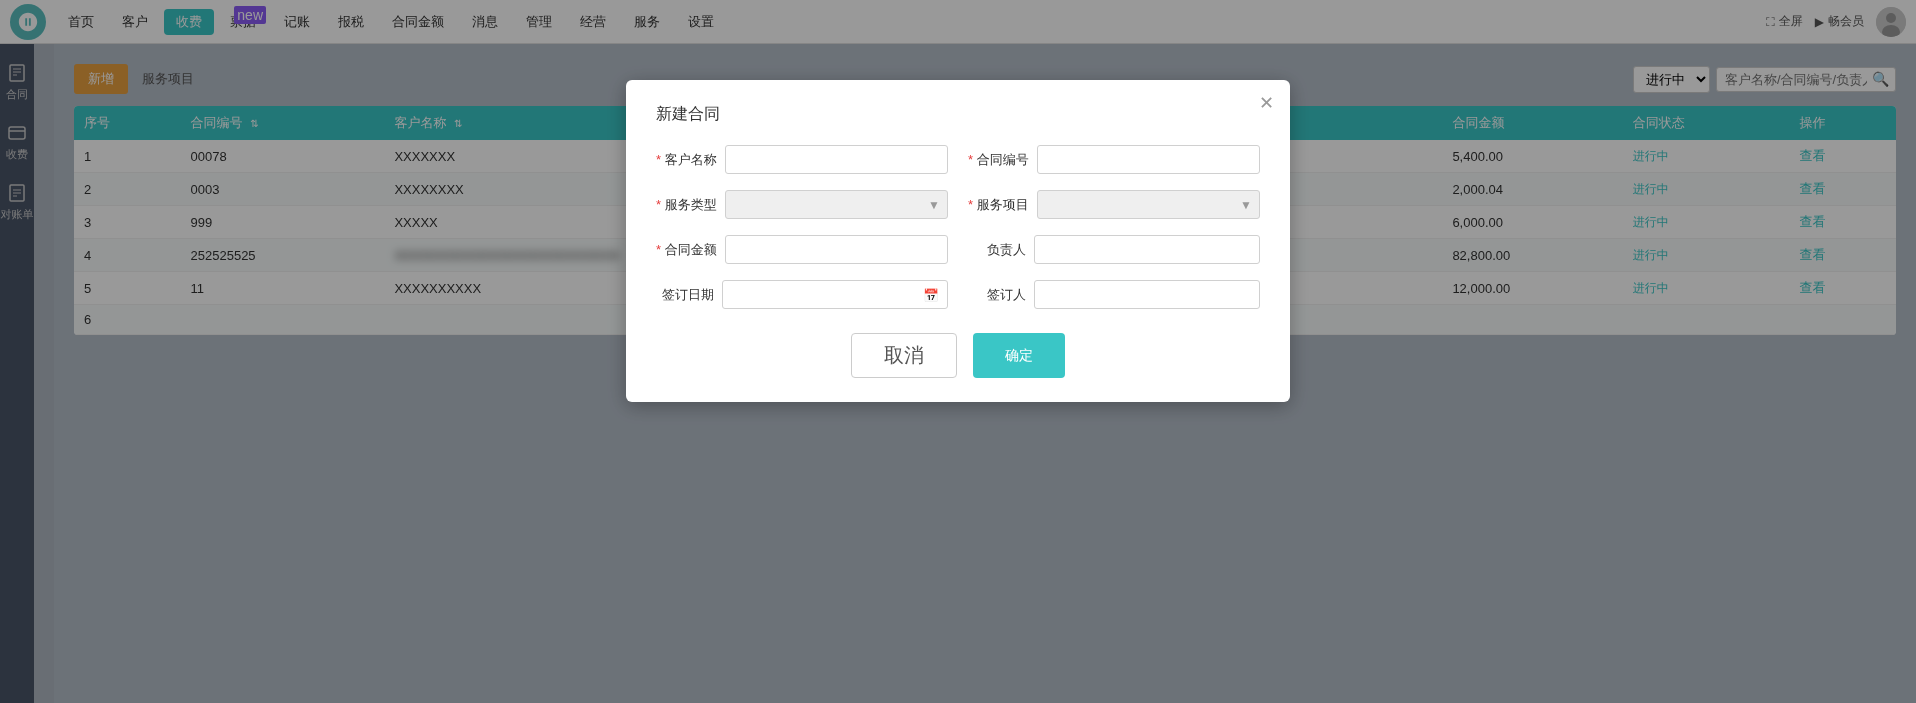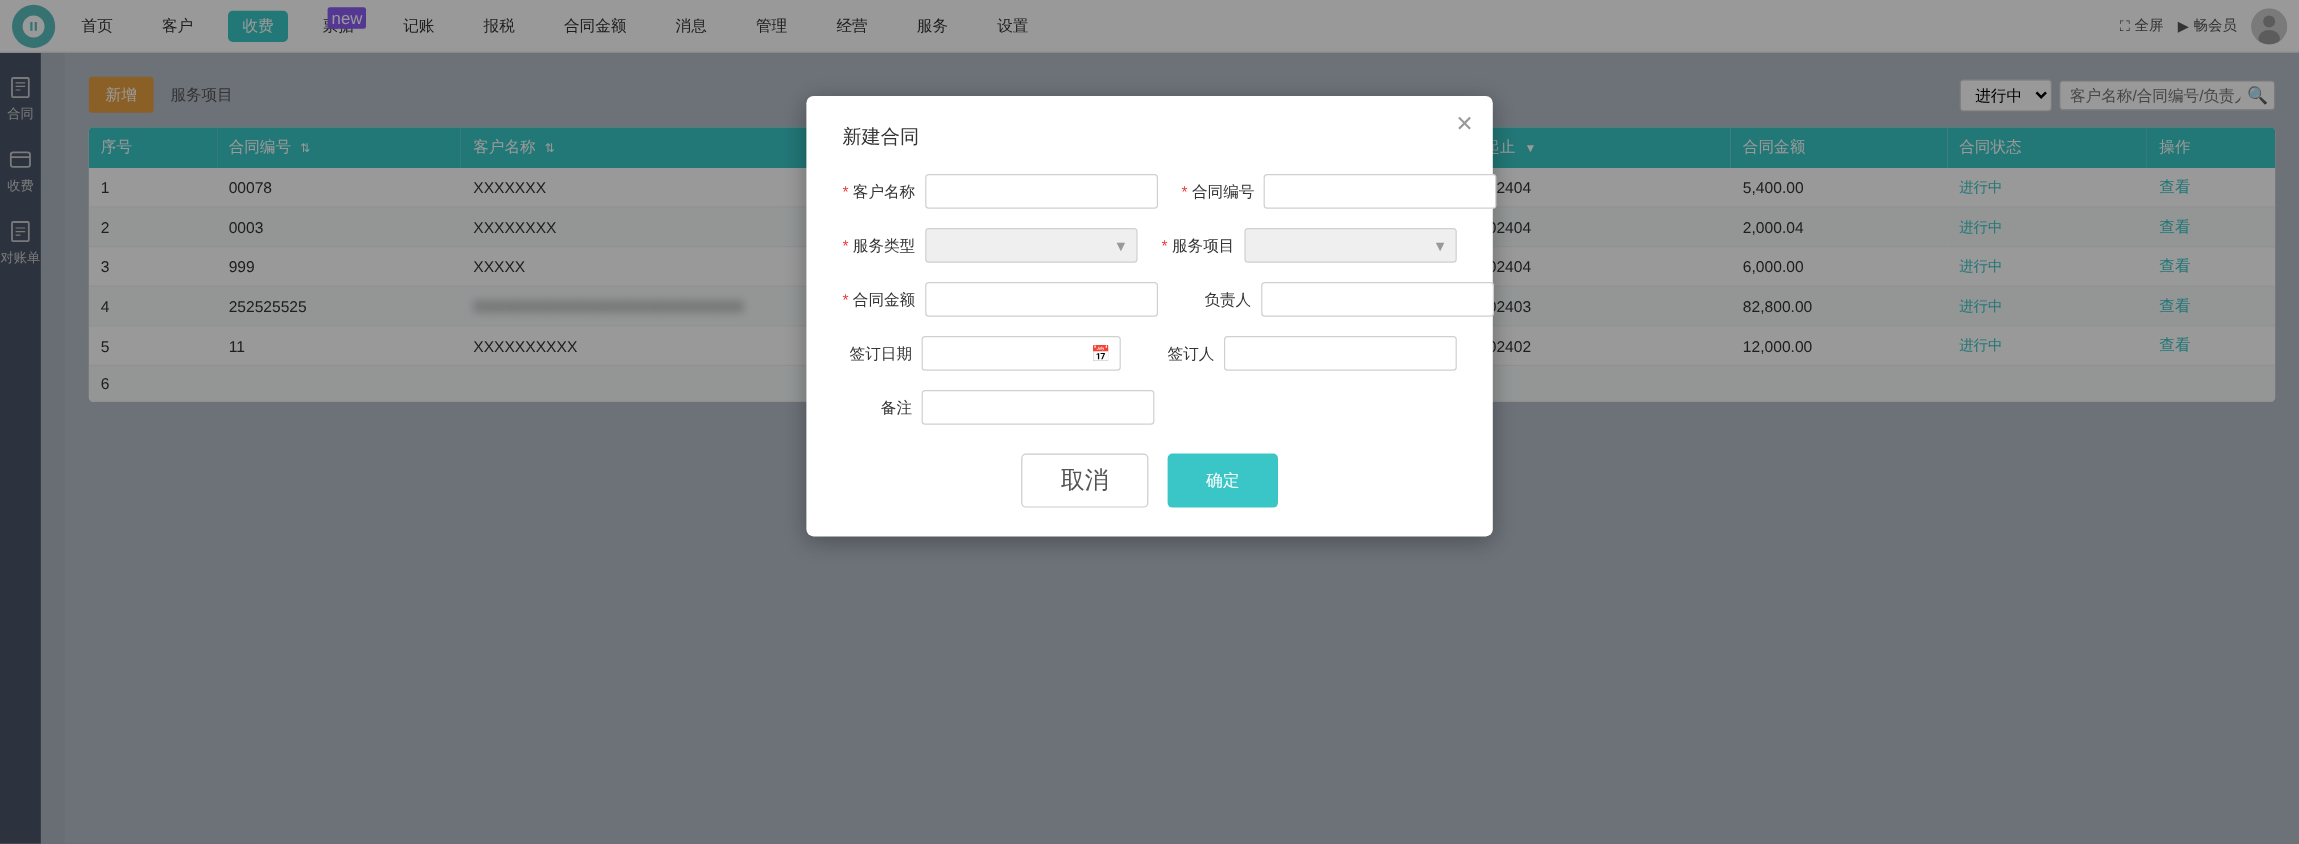--- a/index.html
+++ b/index.html
@@ -18,21 +18,21 @@
       z-index: 100;
     }
     .top-nav .logo {
       width: 36px; height: 36px;
       background: #5abfbf;
       border-radius: 50%;
       display: flex; align-items: center; justify-content: center;
       margin-right: 10px;
     }
     .top-nav .logo svg { width: 22px; height: 22px; }
-    .nav-items { display: flex; align-items: center; gap: 17px; flex: 1; }
+    .nav-items { display: flex; align-items: center; gap: 4px; flex: 1; }
     .nav-item {
       padding: 4px 12px;
       cursor: pointer;
       color: #333;
       border-radius: 3px;
       font-size: 13px;
       position: relative;
     }
     .nav-item.active { background: #3ac6c6; color: #fff; border-radius: 4px; }
     .nav-item .new-badge {
@@ -184,21 +184,21 @@
       display: flex;
       align-items: flex-start;
       justify-content: center;
       padding-top: 80px;
     }
 
     
     .dialog {
       background: #fff;
       border-radius: 6px;
-      width: 572px;
+      width: 664px;
       padding: 24px 30px 24px 30px;
       position: relative;
       box-shadow: 0 4px 20px rgba(0,0,0,0.3);
     }
     .dialog-title {
       font-size: 16px;
       color: #333;
       margin-bottom: 20px;
       font-weight: 500;
     }
@@ -515,26 +515,19 @@
           <input type="text" style="">
           <span class="cal-icon">📅</span>
         </div>
       </div>
       <div class="form-group">
         <label>签订人</label>
         <input type="text" style="">
       </div>
     </div>
 
-    <div class="form-row">
-      <div class="form-group">
-        <label>备注</label>
-        <input type="text" style="flex: 1 1 0%;">
-      </div>
-      <div style="flex:1"></div>
-    </div>
 
     <div class="dialog-footer">
       <button class="btn-cancel">取消</button>
       <button class="btn-confirm">确定</button>
     </div>
   </div>
 </div>
 
 </body></html>

